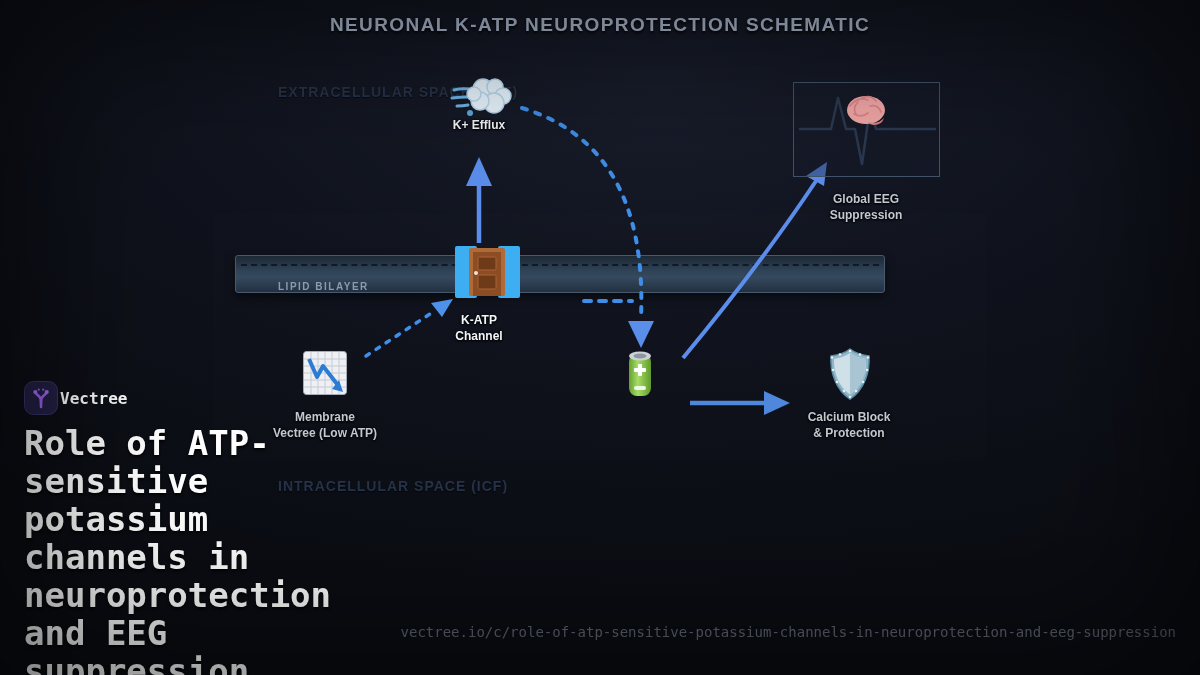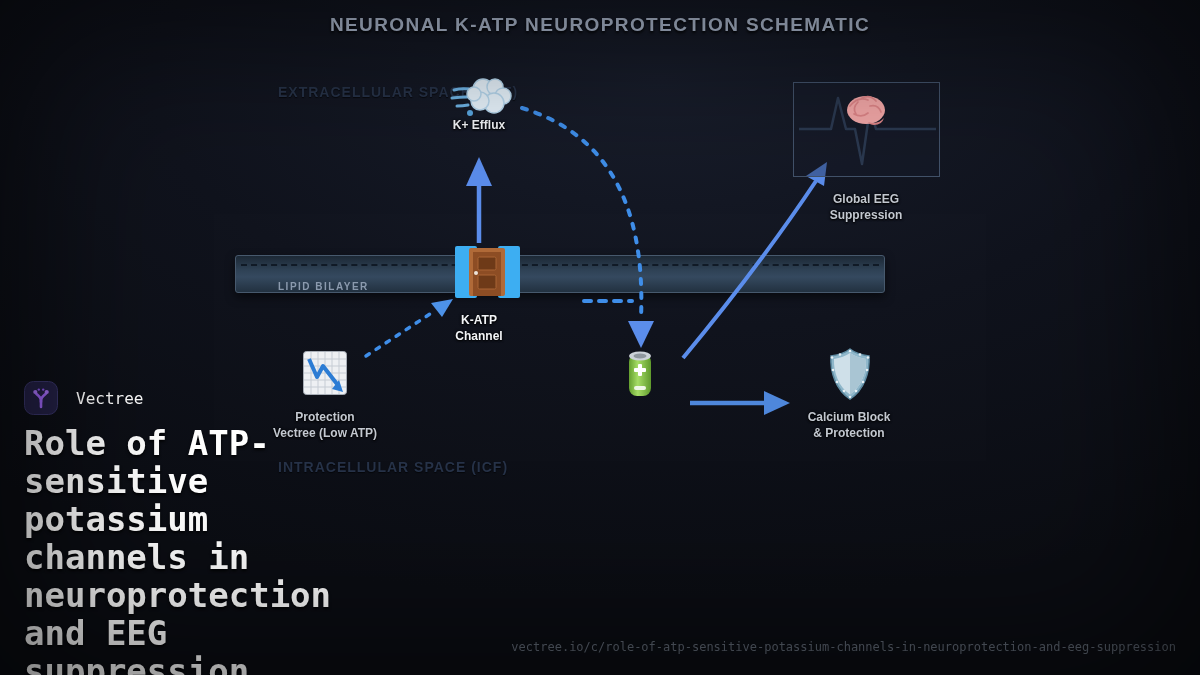--- a/index.html
+++ b/index.html
@@ -15,21 +15,21 @@
   .title {
     position:absolute; top:14px; left:0; right:0; text-align:center;
     font-size:19px; font-weight:bold; letter-spacing:1.4px; color:#b5c2d8;
     text-shadow:0 2px 3px rgba(0,0,0,.9);
   }
   .region-label {
     position:absolute; font-weight:bold; font-size:14px; letter-spacing:1px;
     color:#273349; text-shadow:0 1px 1px rgba(0,0,0,.6);
   }
   #ecf-label { left:278px; top:84px; }
-  #icf-label { left:278px; top:459px; }
+  #icf-label { left:278px; top:478px; }
 
   .bilayer {
     position:absolute; left:235px; top:255px; width:650px; height:38px;
     border-radius:3px; border:1px solid #47596d;
     background:linear-gradient(180deg,#1c2835 0%, #2e4154 38%, #35495f 58%, #223140 100%);
     box-shadow:0 4px 10px rgba(0,0,0,.55);
   }
   .bilayer-dash { position:absolute; left:5px; right:5px; top:8px; border-top:2px dashed #101a26; }
   .bilayer-label {
     position:absolute; left:42px; top:13px; font-size:10px; font-weight:bold;
@@ -58,32 +58,32 @@
 
   .icon { position:absolute; }
   #cloud-icon   { left:450px; top:74px; }
   #door-icon    { left:468px; top:248px; }
   #chart-icon   { left:303px; top:351px; }
   #battery-icon { left:622px; top:349px; }
   #shield-icon  { left:827px; top:348px; }
 
   .brand-logo { position:absolute; left:24px; top:381px; }
   .brand-name {
-    position:absolute; left:76px; top:389px; color:#ffffff;
-    font-family:"DejaVu Sans Mono", monospace; font-weight:normal; font-size:16px;
+    position:absolute; left:60px; top:389px; color:#ffffff;
+    font-family:"DejaVu Sans Mono", monospace; font-weight:bold; font-size:16px;
   }
   .heading {
     position:absolute; left:24px; top:424px; width:380px; color:#ffffff;
     font-family:"DejaVu Sans Mono", monospace; font-weight:bold;
     font-size:34px; line-height:38px; white-space:pre-line;
     text-shadow:0 2px 3px rgba(0,0,0,.8);
   }
   .url {
     position:absolute; right:24px; top:624px; color:#5d6571;
-    font-family:"DejaVu Sans Mono", monospace; font-size:12px;margin-top:16px;
+    font-family:"DejaVu Sans Mono", monospace; font-size:14px;
   }
   .overlay { position:absolute; left:0; top:0; }
 </style>
 </head>
 <body>
 
 <div class="canvas">
 
   <div class="title">NEURONAL K-ATP NEUROPROTECTION SCHEMATIC</div>
 
@@ -170,21 +170,21 @@
     <span>Suppression</span>
   </div>
 
   <svg class="icon" id="chart-icon" width="44" height="44" viewBox="0 0 44 44">
     <rect x="0.5" y="0.5" width="43" height="43" rx="3" fill="#eef0f3" stroke="#a7adb6"></rect>
     <path d="M8 1 V43 M15 1 V43 M22 1 V43 M29 1 V43 M36 1 V43 M1 8 H43 M1 15 H43 M1 22 H43 M1 29 H43 M1 36 H43" stroke="#c6ccd4" stroke-width="1"></path>
     <polyline points="6,8 14,26 20,15 34,33" fill="none" stroke="#2c7cd4" stroke-width="4" stroke-linejoin="round"></polyline>
     <polygon points="40,41 29,38 36,29" fill="#2c7cd4"></polygon>
   </svg>
   <div class="node-label" id="metabolic-label">
-    <span>Protection</span><br>
+    <span>Membrane</span><br>
     <span>Vectree (Low ATP)</span>
   </div>
 
   <svg class="icon" id="battery-icon" width="36" height="48" viewBox="0 0 36 48">
     <defs>
       <linearGradient id="batg" x1="0" y1="0" x2="1" y2="0">
         <stop offset="0" stop-color="#649f2f"></stop>
           <stop offset="0.4" stop-color="#a6dd66"></stop>
           <stop offset="1" stop-color="#5f9a2c"></stop>
       </linearGradient>

